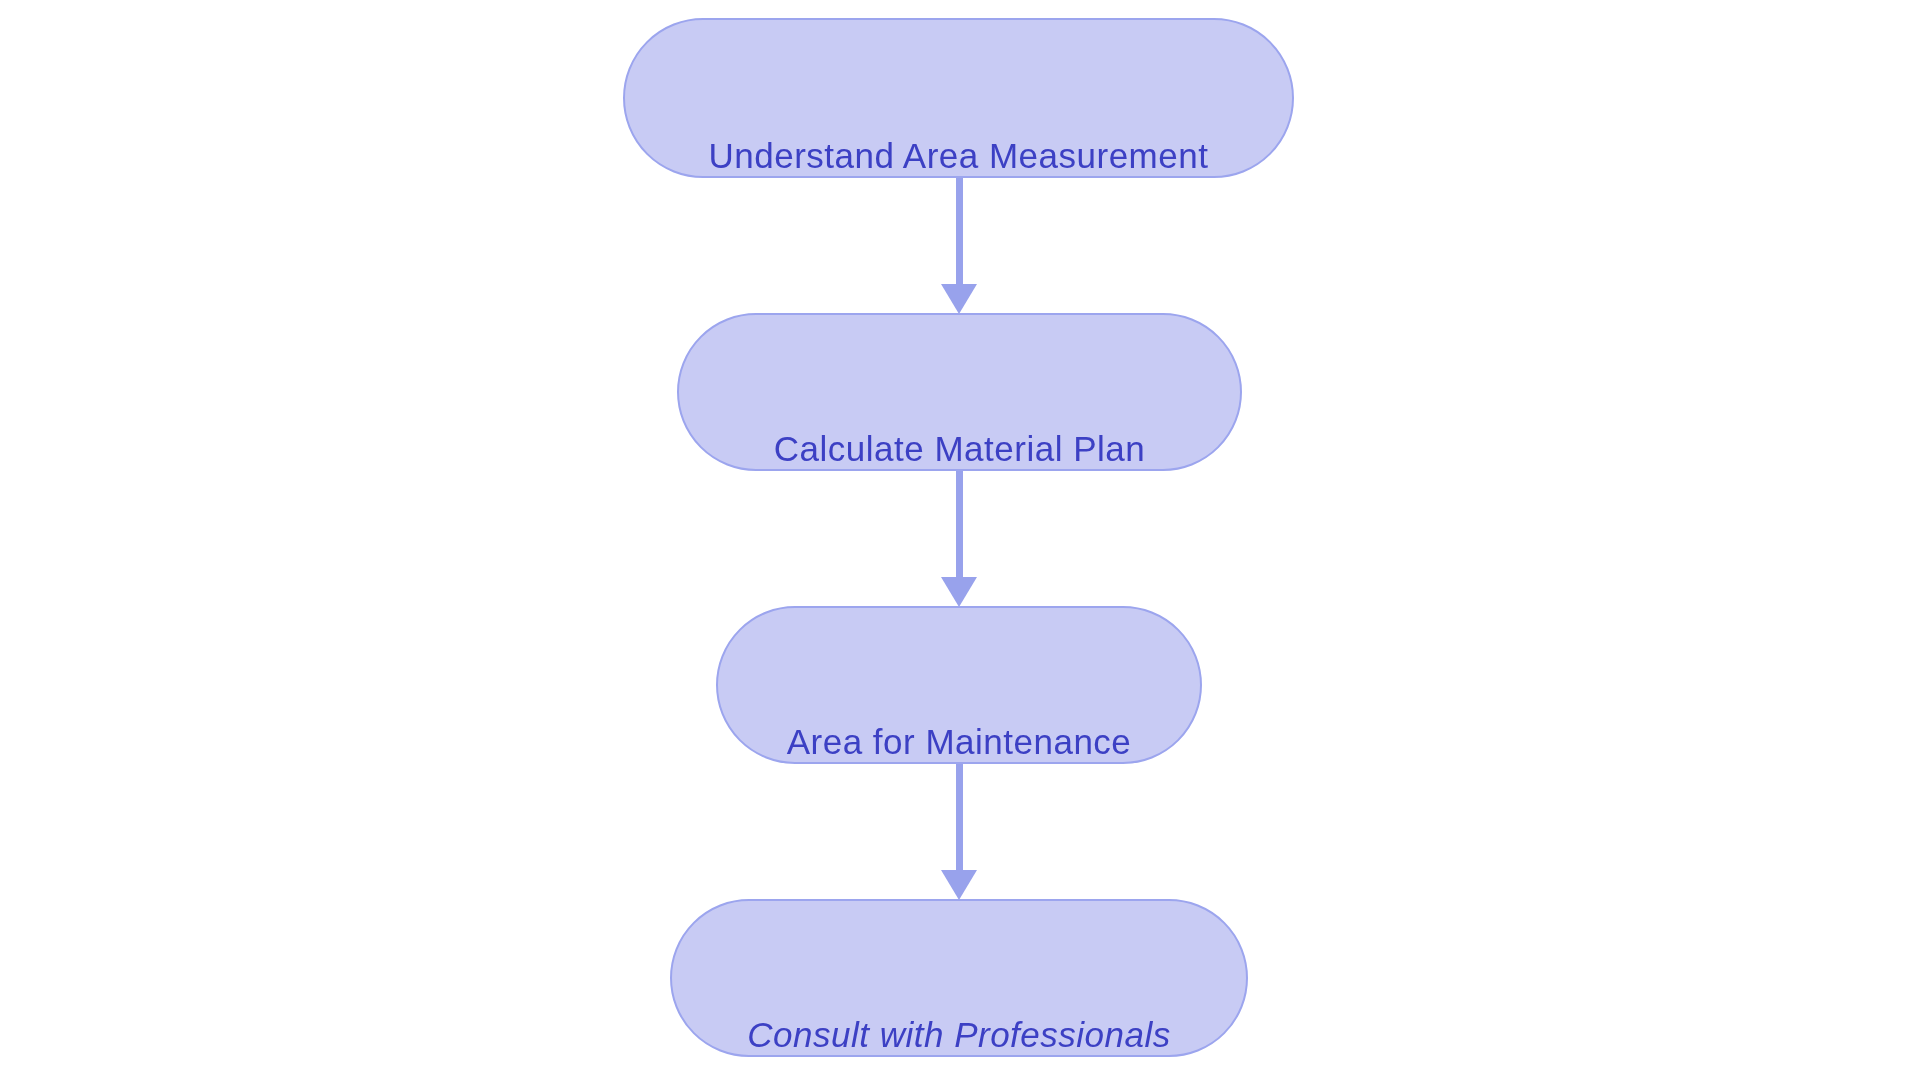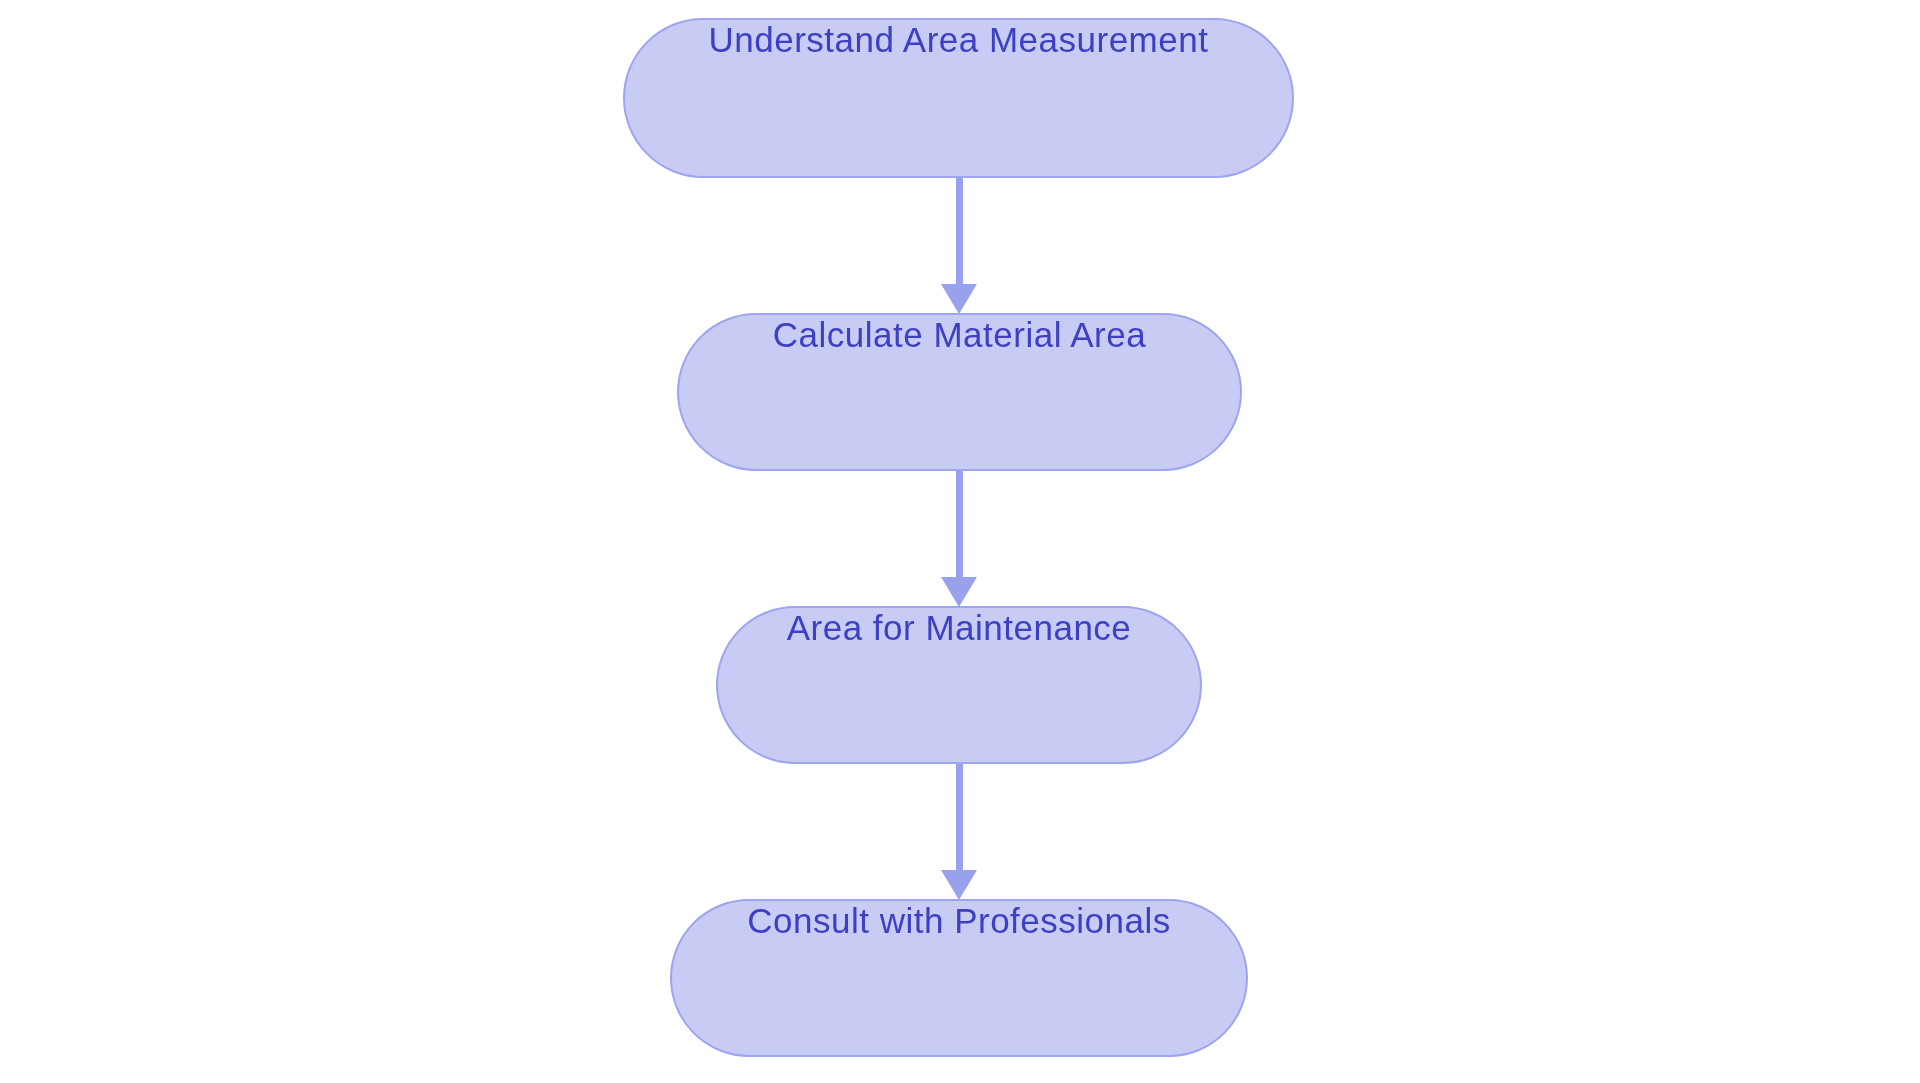--- a/index.html
+++ b/index.html
@@ -15,35 +15,35 @@
     overflow: hidden;
     font-family: "Liberation Sans", sans-serif;
   }
   .node {
     position: absolute;
     box-sizing: border-box;
     background: #c8cbf4;
     border: 2px solid #9ca5ee;
     border-radius: 80px;
     display: flex;
-    align-items: flex-start;
+    align-items: flex-end;
     justify-content: center;
   }
   .node-label {
     color: #3c40c4;
     font-size: 35px;
     font-weight: 500;
     letter-spacing: 0.5px;
     white-space: nowrap;
     text-align: center;
   }
   .node-1 { left: 623px; top: 18px;  width: 671px; height: 160px; }
   .node-2 { left: 677px; top: 313px; width: 565px; height: 158px; }
   .node-3 { left: 716px; top: 606px; width: 486px; height: 158px; }
-  .node-4 { left: 670px; top: 899px; width: 578px; height: 158px; }
+  .node-4 { left: 670px; top: 899px; width: 578px; height: 158px; font-style: italic; }
 
   .arrow { position: absolute; }
   .arrow .stem {
     position: absolute;
     left: 956px;
     width: 7px;
     height: 106px;
     background: #98a2ec;
   }
   .arrow .head {
@@ -70,21 +70,21 @@
   <div class="node node-1">
     <span class="node-label">Understand Area Measurement</span>
   </div>
 
   <div class="arrow arrow-1">
     <div class="stem"></div>
     <div class="head"></div>
   </div>
 
   <div class="node node-2">
-    <span class="node-label">Calculate Material Area</span>
+    <span class="node-label">Calculate Material Plan</span>
   </div>
 
   <div class="arrow arrow-2">
     <div class="stem"></div>
     <div class="head"></div>
   </div>
 
   <div class="node node-3">
     <span class="node-label">Area for Maintenance</span>
   </div>

